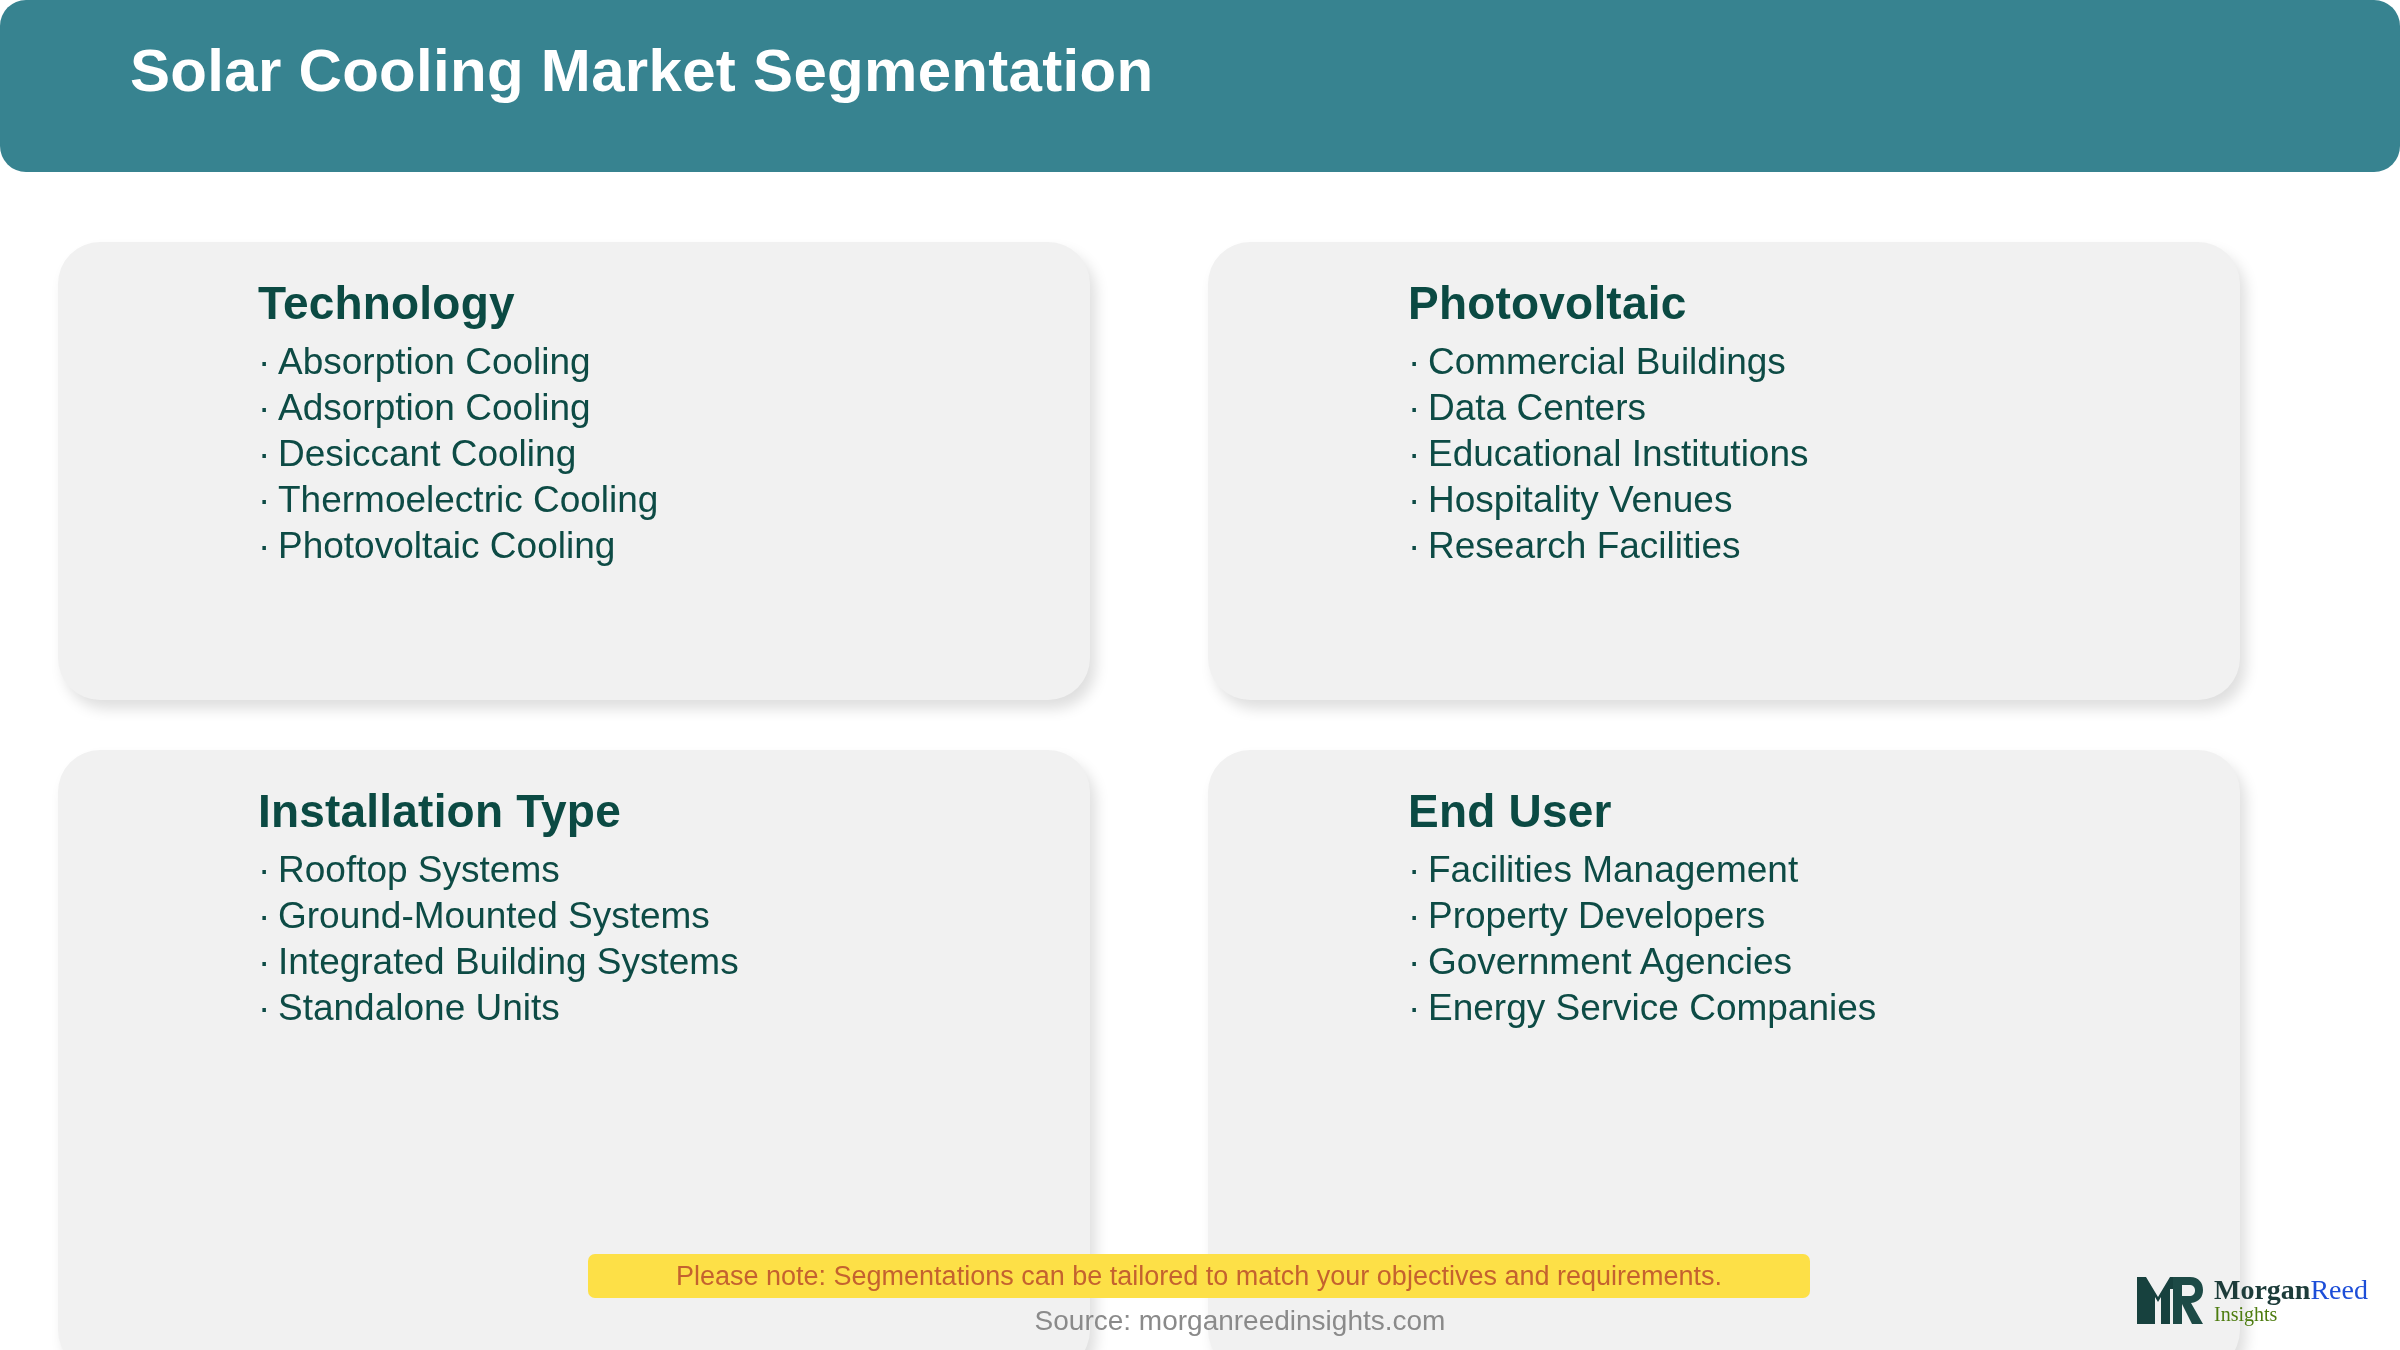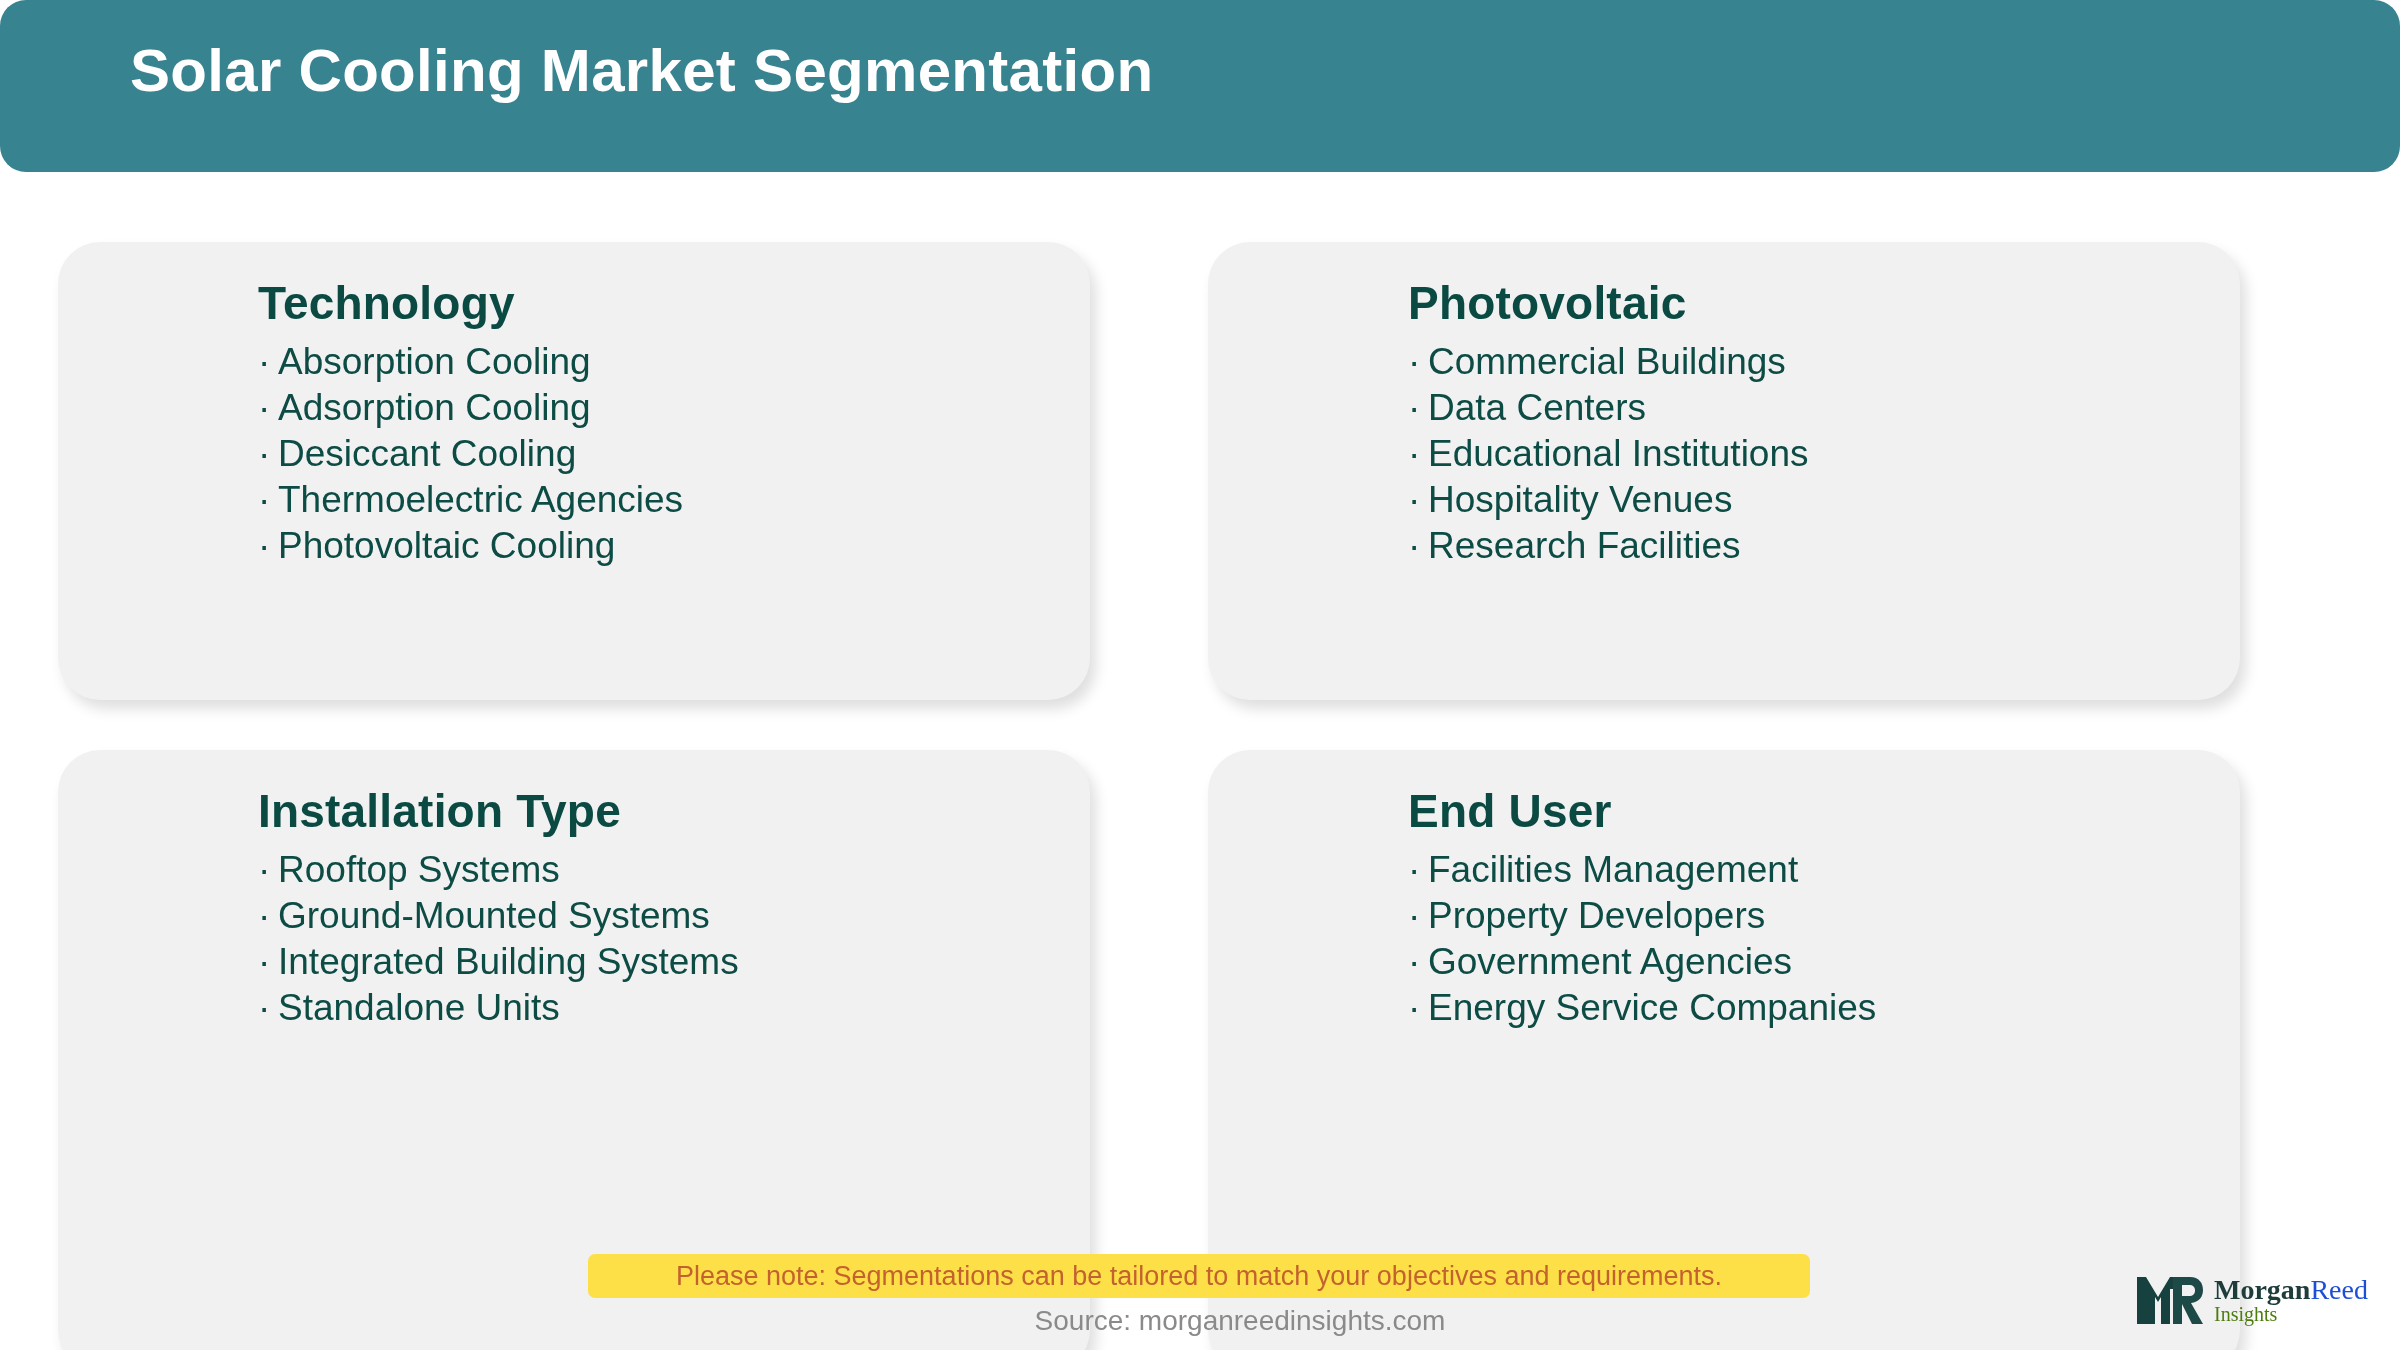--- a/index.html
+++ b/index.html
@@ -171,21 +171,21 @@
 
 <div class="cards">
 
   <div class="card card-1">
     <div class="card-inner">
       <div class="card-heading">Technology</div>
       <ul class="card-list">
         <li><span class="bullet-glyph">·</span><span>Absorption Cooling</span></li>
         <li><span class="bullet-glyph">·</span><span>Adsorption Cooling</span></li>
         <li><span class="bullet-glyph">·</span><span>Desiccant Cooling</span></li>
-        <li><span class="bullet-glyph">·</span><span>Thermoelectric Agencies</span></li>
+        <li><span class="bullet-glyph">·</span><span>Thermoelectric Cooling</span></li>
         <li><span class="bullet-glyph">·</span><span>Photovoltaic Cooling</span></li>
       </ul>
     </div>
   </div>
 
   <div class="card card-2">
     <div class="card-inner">
       <div class="card-heading">Photovoltaic</div>
       <ul class="card-list">
         <li><span class="bullet-glyph">·</span><span>Commercial Buildings</span></li>

